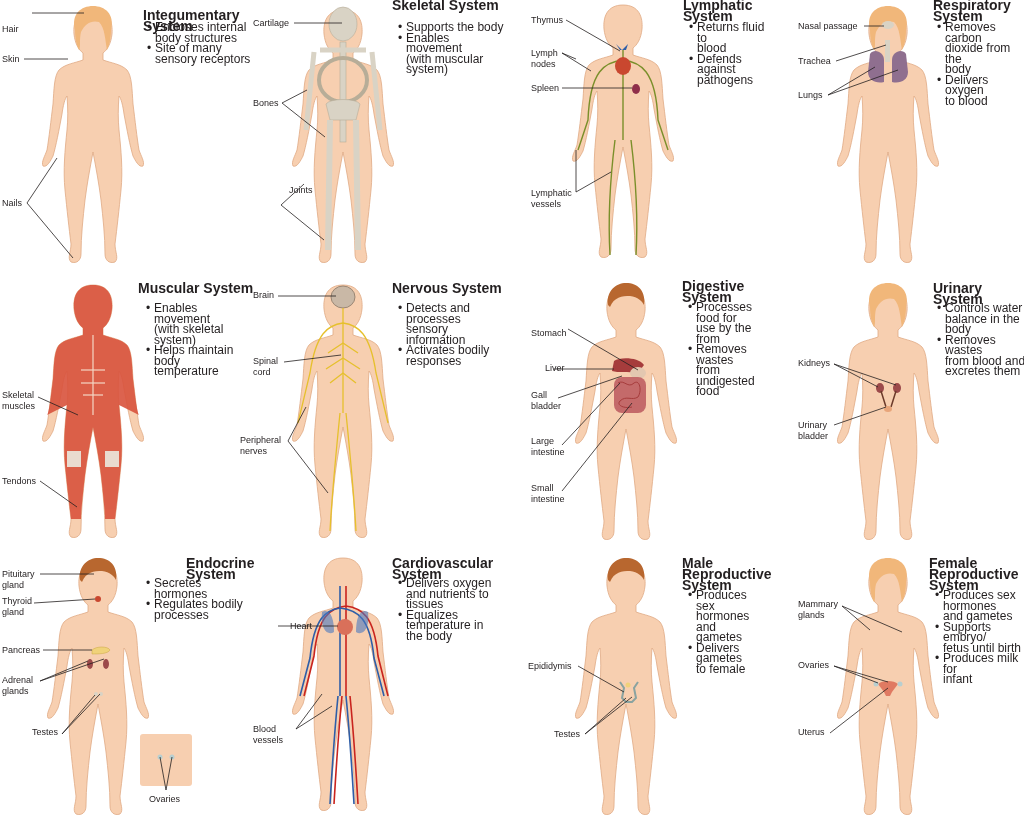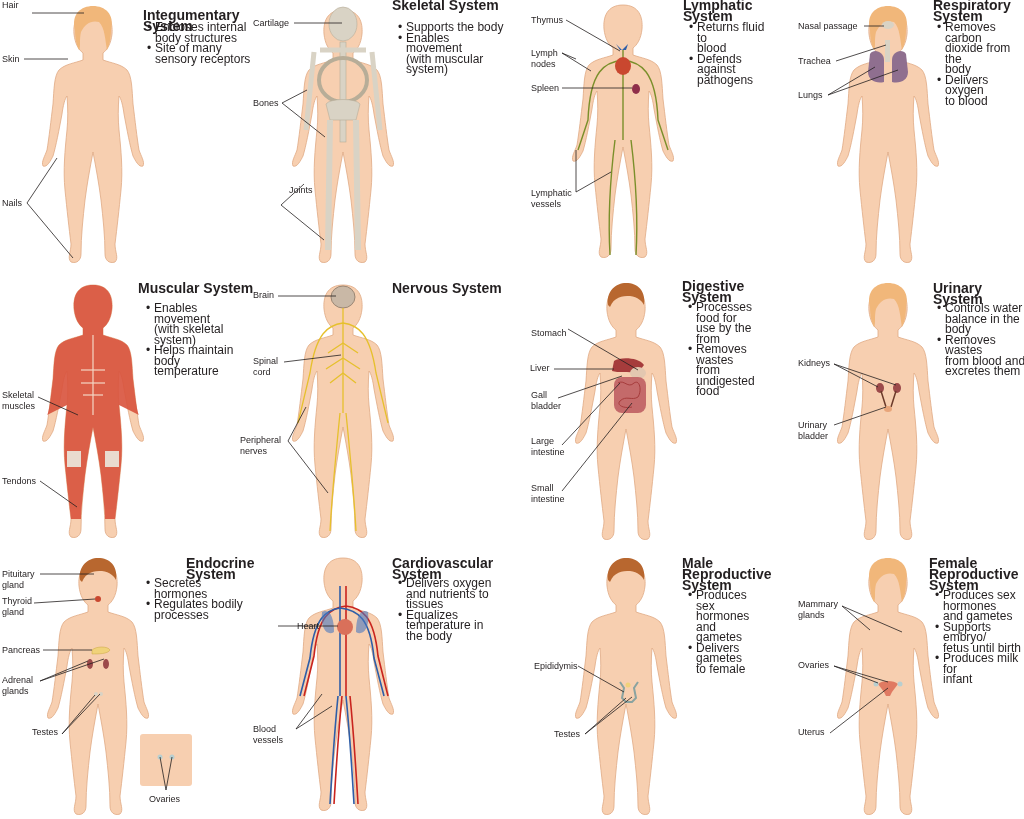--- a/index.html
+++ b/index.html
@@ -35,21 +35,21 @@
     <g transform="translate(5,0)">
         <use href="#body"></use>
         <use href="#hairF"></use>
       </g>
     <g stroke="#231f20" stroke-width="0.8" fill="none">
       <line x1="32" y1="13" x2="84" y2="13"></line>
       <line x1="24" y1="59" x2="68" y2="59"></line>
       <polyline points="57,158 27,203 73,258"></polyline>
     </g>
   </svg>
-  <div class="lbl" style="left:2px;top:0;">Hair</div>
+  <div class="lbl" style="left:2px;top:24px;">Hair</div>
   <div class="lbl" style="left:2px;top:54px;">Skin</div>
   <div class="lbl" style="left:2px;top:198px;">Nails</div>
   <div class="title" style="left:143px;top:10px;">Integumentary System</div>
   <ul class="bullets" style="left:147px;top:22px;">
     <li>Encloses internal
 body structures</li>
     <li>Site of many
 sensory receptors</li>
   </ul>
 </div>
@@ -203,20 +203,27 @@
       <line x1="34" y1="89" x2="91" y2="82"></line>
       <polyline points="56,134 38,168 78,220"></polyline>
     </g>
   </svg>
   <div class="lbl" style="left:3px;top:17px;">Brain</div>
   <div class="lbl" style="left:3px;top:83px;">Spinal
 cord</div>
   <div class="lbl" style="left:-10px;top:162px;">Peripheral
 nerves</div>
   <div class="title" style="left:142px;top:10px;">Nervous System</div>
+  <ul class="bullets" style="left:148px;top:30px;">
+    <li>Detects and
+processes sensory
+information</li>
+    <li>Activates bodily
+responses</li>
+  </ul>
 </div>
 
 <div class="panel" style="left:510px;top:273px;">
   <svg class="fig" viewBox="0 0 256 273">
     <g transform="translate(28,4)">
         <use href="#body"></use>
         <use href="#hairM"></use>
       </g>
     <path d="M104 88 C110 84 128 84 134 92 L128 100 C118 98 108 100 102 98 Z" fill="#a63c3c"></path>
     <ellipse cx="128" cy="100" rx="8" ry="6" fill="#e3c7b0"></ellipse>
@@ -226,21 +233,21 @@
     </g>
     <g stroke="#231f20" stroke-width="0.8" fill="none">
       <line x1="58" y1="56" x2="128" y2="97"></line>
       <line x1="44" y1="96" x2="104" y2="96"></line>
       <line x1="48" y1="125" x2="112" y2="103"></line>
       <line x1="52" y1="172" x2="110" y2="110"></line>
       <line x1="52" y1="218" x2="122" y2="130"></line>
     </g>
   </svg>
   <div class="lbl" style="left:21px;top:32px;margin-top:23px;">Stomach</div>
-  <div class="lbl" style="left:20px;top:90px;text-align:right;">Liver</div>
+  <div class="lbl" style="left:35px;top:90px;text-align:right;">Liver</div>
   <div class="lbl" style="left:21px;top:117px;">Gall
 bladder</div>
   <div class="lbl" style="left:21px;top:163px;">Large
 intestine</div>
   <div class="lbl" style="left:21px;top:210px;">Small
 intestine</div>
   <div class="title" style="left:172px;top:8px;">Digestive System</div>
   <ul class="bullets" style="left:178px;top:29px;">
     <li>Processes food for
 use by the from</li>
@@ -338,21 +345,21 @@
     </g>
     <ellipse cx="95" cy="81" rx="8" ry="8" fill="#d9705a"></ellipse>
     <path d="M72 66 C80 62 84 72 84 86 C78 90 70 84 72 66 Z" fill="#4a78bf" opacity="0.6"></path>
     <path d="M118 66 C110 62 106 72 106 86 C112 90 120 84 118 66 Z" fill="#4a78bf" opacity="0.6"></path>
     <g stroke="#231f20" stroke-width="0.8" fill="none">
       <line x1="28" y1="80" x2="88" y2="80"></line>
       <polyline points="46,183 72,148"></polyline>
         <polyline points="46,183 82,160"></polyline>
     </g>
   </svg>
-  <div class="lbl" style="left:15px;top:75px;padding-left:32px;">Heart</div>
+  <div class="lbl" style="left:8px;top:75px;padding-left:32px;">Heart</div>
   <div class="lbl" style="left:3px;top:178px;">Blood
 vessels</div>
   <div class="title" style="left:142px;top:12px;">Cardiovascular System</div>
   <ul class="bullets" style="left:148px;top:32px;">
     <li>Delivers oxygen
 and nutrients to
 tissues</li>
     <li>Equalizes
 temperature in
 the body</li>
@@ -366,21 +373,21 @@
         <use href="#hairM"></use>
       </g>
     <path d="M110 136 L114 142 L112 152 L116 156 L122 156 L126 152 L124 142 L128 136" fill="none" stroke="#8aa3a0" stroke-width="2"></path>
     <circle cx="118" cy="139" r="2.5" fill="#f0d27a"></circle>
     <g stroke="#231f20" stroke-width="0.8" fill="none">
       <line x1="68" y1="120" x2="114" y2="146"></line>
       <polyline points="75,188 116,152"></polyline>
         <polyline points="75,188 122,151"></polyline>
     </g>
   </svg>
-  <div class="lbl" style="left:24px;top:115px;">Epididymis</div>
+  <div class="lbl" style="left:18px;top:115px;">Epididymis</div>
   <div class="lbl" style="left:44px;top:183px;">Testes</div>
   <div class="title" style="left:172px;top:12px;">Male Reproductive
 System</div>
   <ul class="bullets" style="left:178px;top:44px;">
     <li>Produces sex
 hormones and
 gametes</li>
     <li>Delivers gametes
 to female</li>
   </ul>

